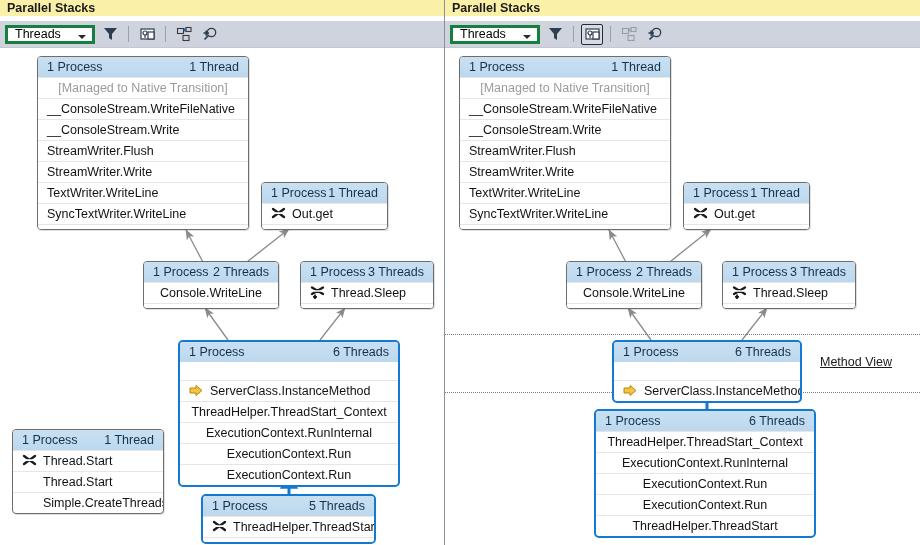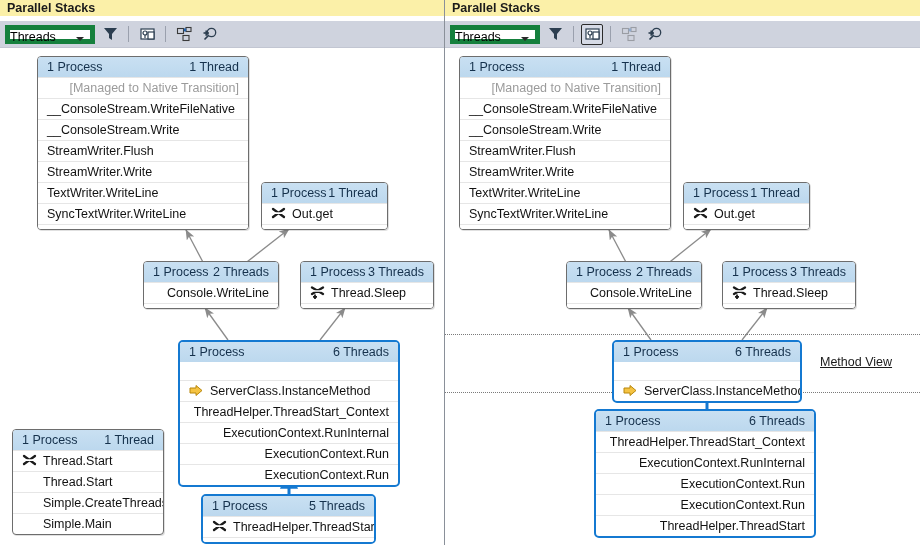--- a/index.html
+++ b/index.html
@@ -23,22 +23,22 @@
     display:flex;align-items:center;padding-left:7px;box-sizing:border-box;
   }
   
   .toolbar{
     position:absolute;left:0;top:21px;height:27px;width:100%;
     background:#cfd3de;
     display:flex;align-items:center;gap:4px;padding-left:5px;box-sizing:border-box;
     border-bottom:1px solid #c2c6d2;
   }
   .combo{
-    position:relative;width:90px;height:19px;background:#fff;border:5px solid #15803d;
-    display:flex;font-size:12.5px;padding-left:0;box-sizing:border-box;
+    position:relative;width:90px;height:19px;background:#fff;border:3px solid #15803d;
+    display:flex;align-items:center;font-size:12.5px;padding-left:7px;box-sizing:border-box;
   }
   .combo .caret{position:absolute;right:6px;top:7px;width:0;height:0;
     border-left:4px solid transparent;border-right:4px solid transparent;border-top:4px solid #2a2a2a;}
   .tbtn{width:22px;height:21px;display:flex;align-items:center;justify-content:center;
         box-sizing:border-box;border:1px solid transparent;border-radius:2px;}
   .tbtn.active{border:1px solid #2b2b2b;background:#d7dbe6;}
   .tsep{width:1px;height:16px;background:#9aa0ad;margin:0 3px;}
   .dim{opacity:.35;}
 
   
@@ -58,21 +58,21 @@
   .hdr .thr{flex:0 0 auto;margin-left:auto;}
   .hdr.center{justify-content:center;}
   .row{
     height:21px;line-height:21px;font-size:12.5px;color:#121212;
     padding:0 9px;box-sizing:border-box;border-top:1px solid #e6e6e6;
     display:flex;align-items:center;white-space:nowrap;
   }
   .row:first-of-type{border-top:none;}
   .row.muted{color:#9b9b9b;}
   .row.bold{font-weight:normal;margin-top:18px;}
-  .row.center{justify-content:flex-end;}
+  .row.center{justify-content:center;}
   .row .ico{flex:0 0 auto;width:17px;height:14px;margin-right:4px;display:inline-block;}
   .row .txt{flex:0 0 auto;}
   .pad{height:4px;background:#fff;border-top:1px solid #e6e6e6;}
 
   svg{display:block;}
 
   
   .links{position:absolute;left:0;top:0;width:100%;height:545px;pointer-events:none;}
 
   
@@ -264,23 +264,20 @@
             </svg>
         </span>
         <span class="txt">Thread.Start</span>
       </div>
       <div class="row" style="padding-left:30px;">
           <span class="txt">Thread.Start</span>
         </div>
       <div class="row" style="padding-left:30px;">
           <span class="txt">Simple.CreateThreads</span>
         </div>
-      <div class="row" style="padding-left:30px;">
-          <span class="txt">Simple.Main</span>
-        </div>
     </div>
 
     <div class="box sel" style="left:201px;top:494px;width:175px;">
       <div class="hdr">
         <span class="proc">1 Process</span>
         <span class="thr">5 Threads</span>
       </div>
       <div class="row">
         <span class="ico">
           <svg width="17" height="13" viewBox="0 0 17 13">

